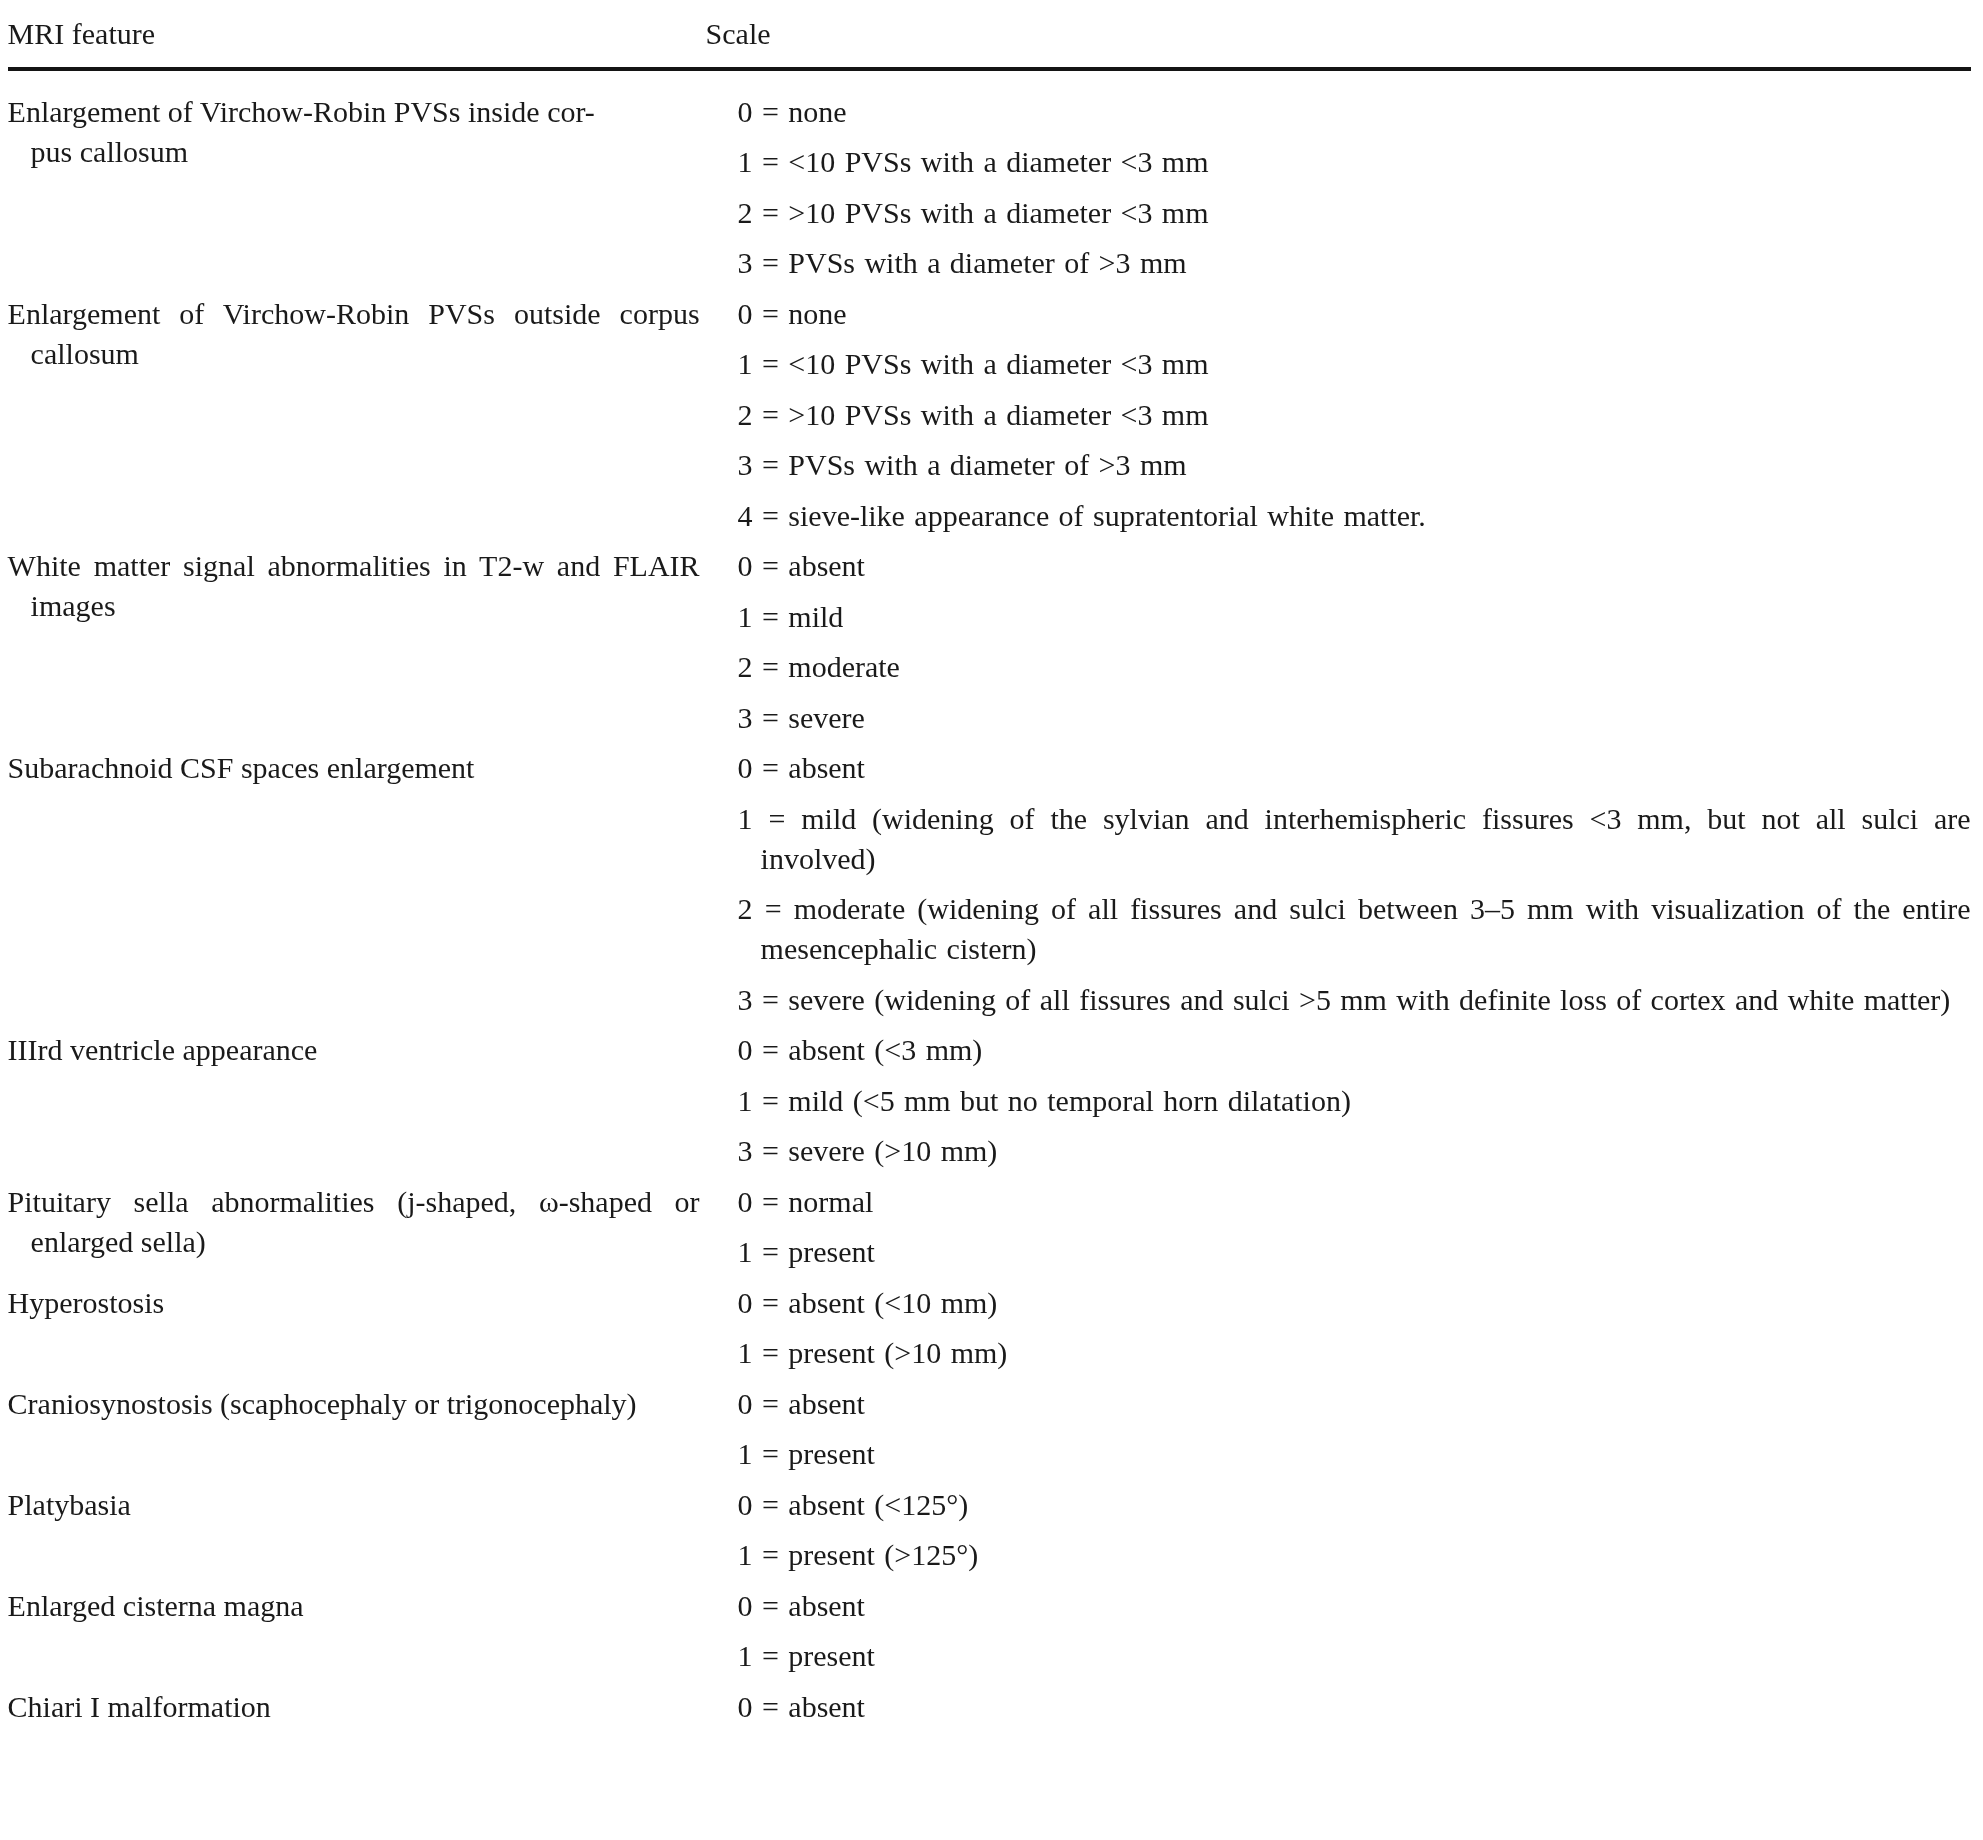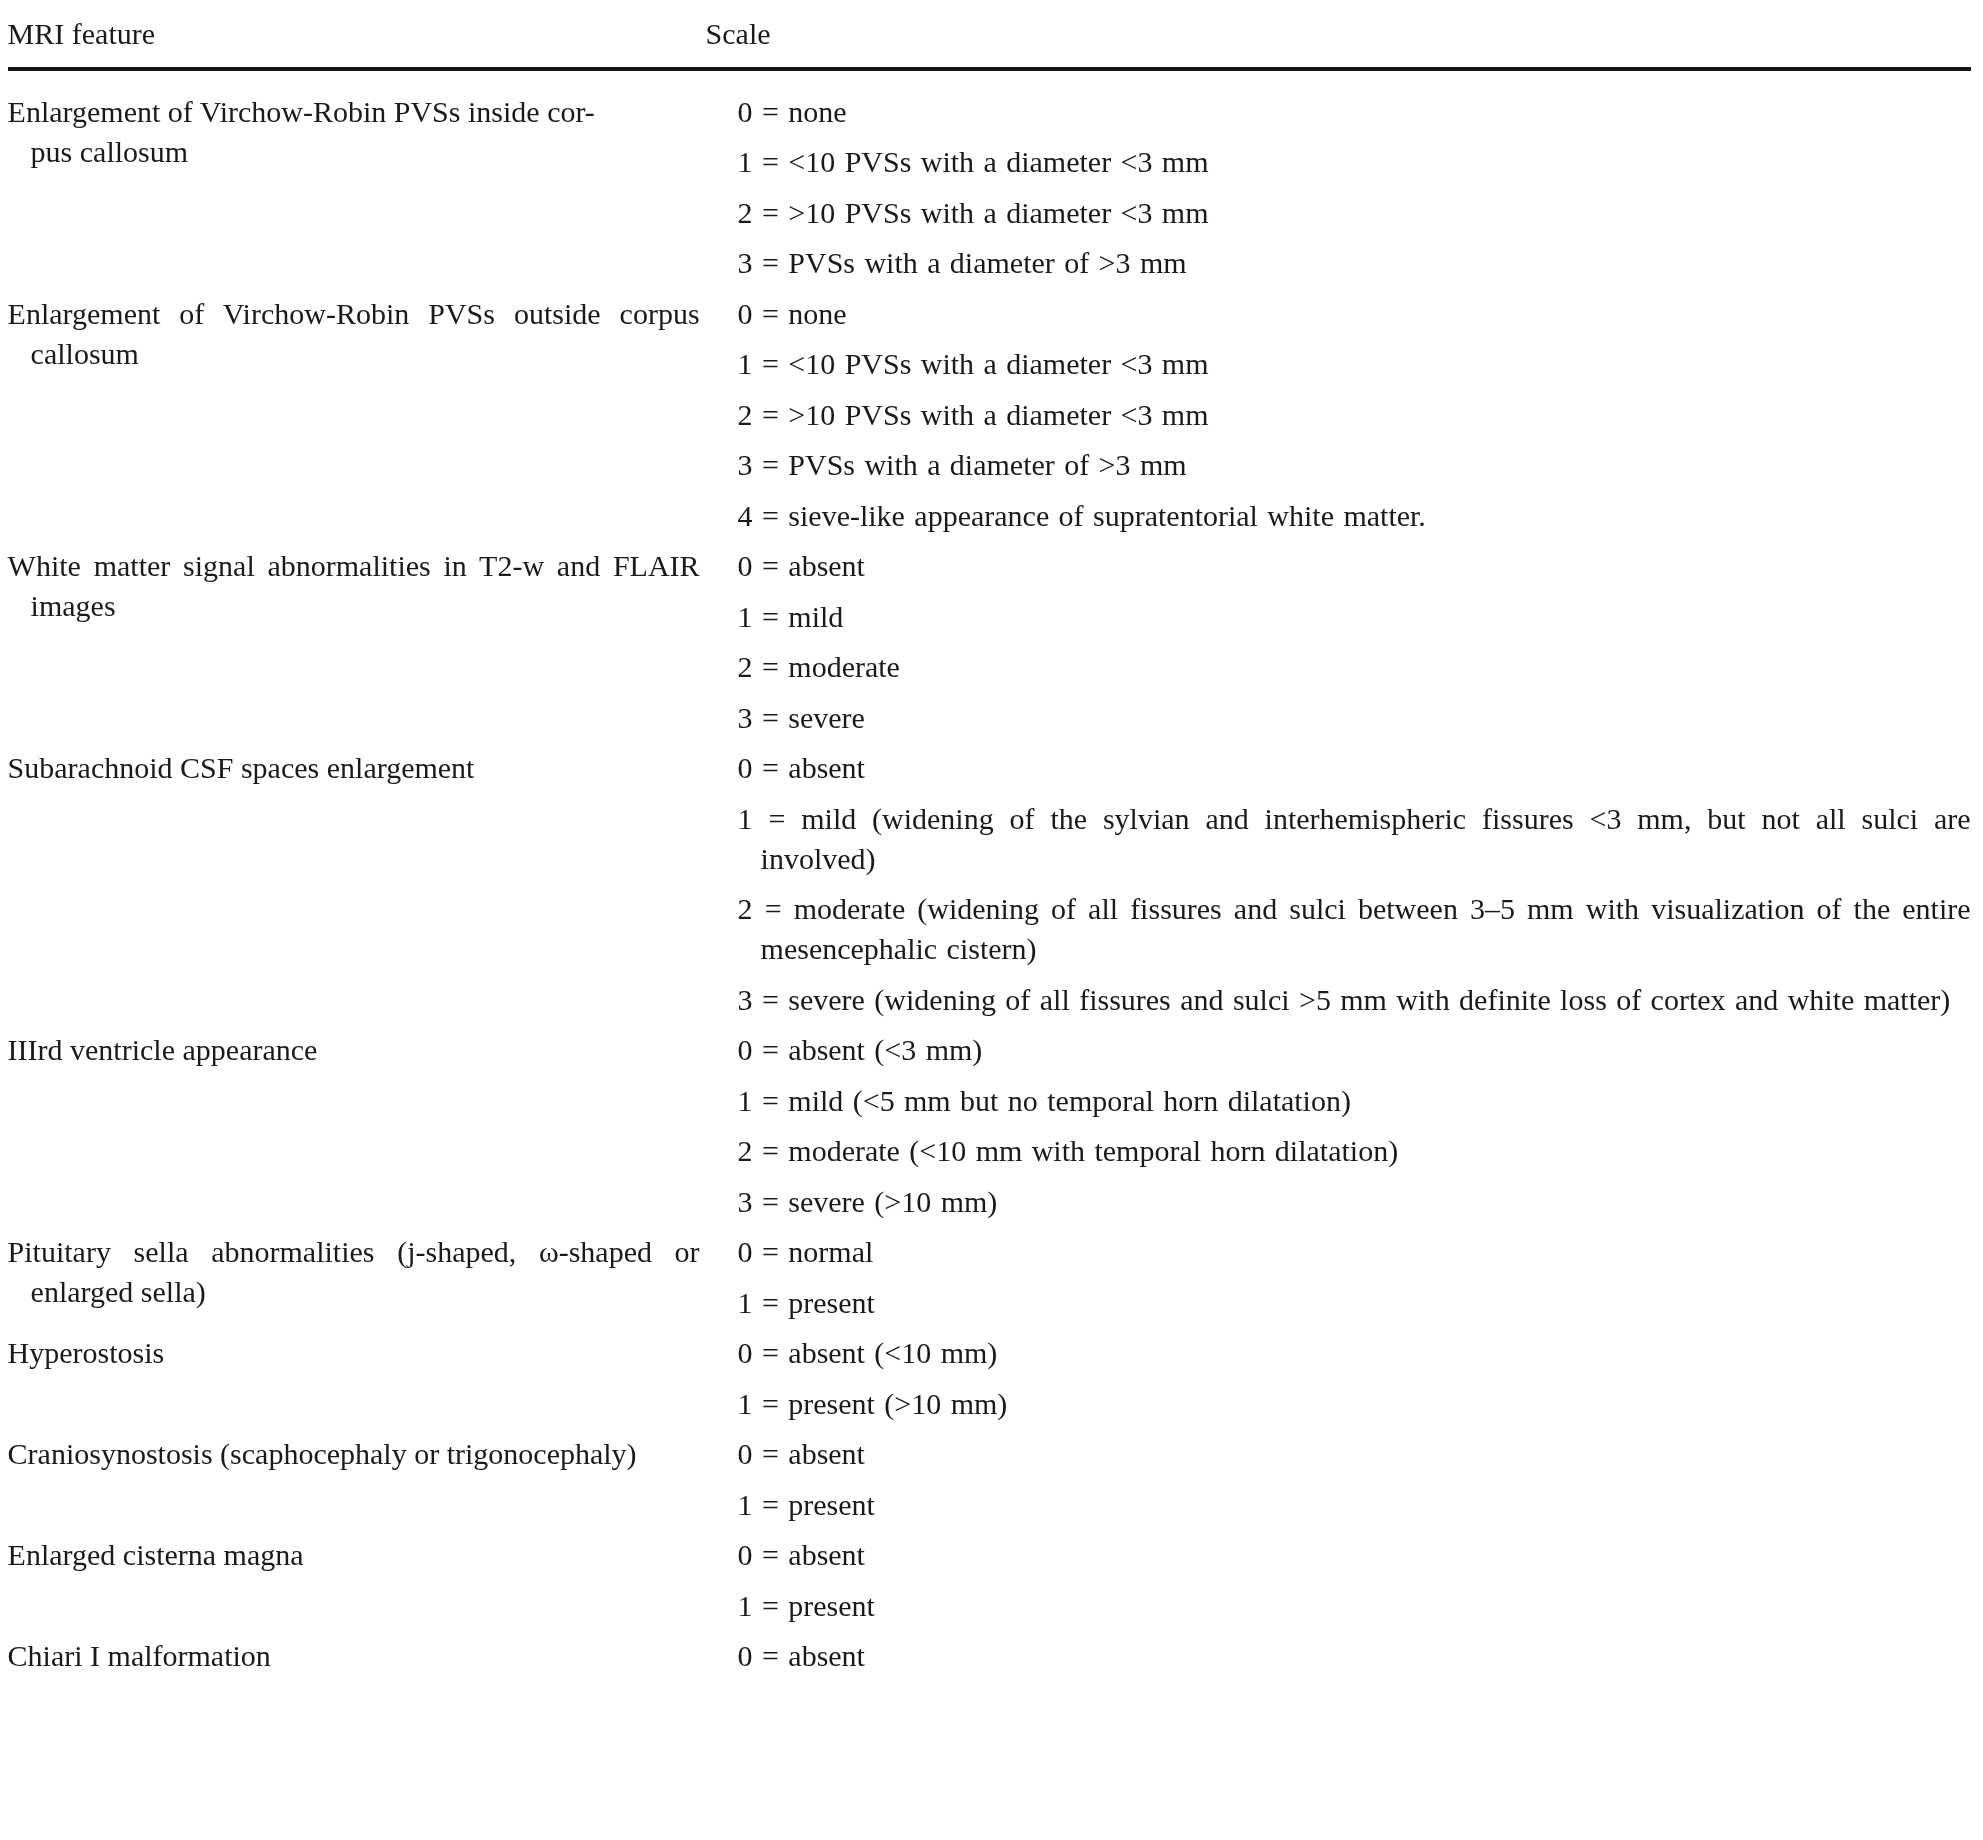--- a/index.html
+++ b/index.html
@@ -125,21 +125,20 @@
         <div class="scale">2 = moderate (widening of all fissures and sulci between 3–5 mm with visualization of the entire mesencephalic cistern)</div>
         <div class="scale">3 = severe (widening of all fissures and sulci &gt;5 mm with definite loss of cortex and white matter)</div>
       </div>
     </div>
 
     <div class="row">
       <div class="feature">IIIrd ventricle appearance</div>
       <div class="scales">
         <div class="scale">0 = absent (&lt;3 mm)</div>
         <div class="scale">1 = mild (&lt;5 mm but no temporal horn dilatation)</div>
-        <div class="scale">2 = moderate (&lt;10 mm with temporal horn dilatation)</div>
         <div class="scale">3 = severe (&gt;10 mm)</div>
       </div>
     </div>
 
     <div class="row">
       <div class="feature">Pituitary sella abnormalities (j-shaped, ω-shaped or enlarged sella)</div>
       <div class="scales">
         <div class="scale">0 = normal</div>
         <div class="scale">1 = present</div>
       </div>
@@ -154,20 +153,27 @@
     </div>
 
     <div class="row">
       <div class="feature">Craniosynostosis (scaphocephaly or trigonocephaly)</div>
       <div class="scales">
         <div class="scale">0 = absent</div>
         <div class="scale">1 = present</div>
       </div>
     </div>
 
+    <div class="row">
+      <div class="feature">Platybasia</div>
+      <div class="scales">
+        <div class="scale">0 = absent (&lt;125°)</div>
+        <div class="scale">1 = present (&gt;125°)</div>
+      </div>
+    </div>
 
     <div class="row">
       <div class="feature">Enlarged cisterna magna</div>
       <div class="scales">
         <div class="scale">0 = absent</div>
         <div class="scale">1 = present</div>
       </div>
     </div>
 
     <div class="row">

